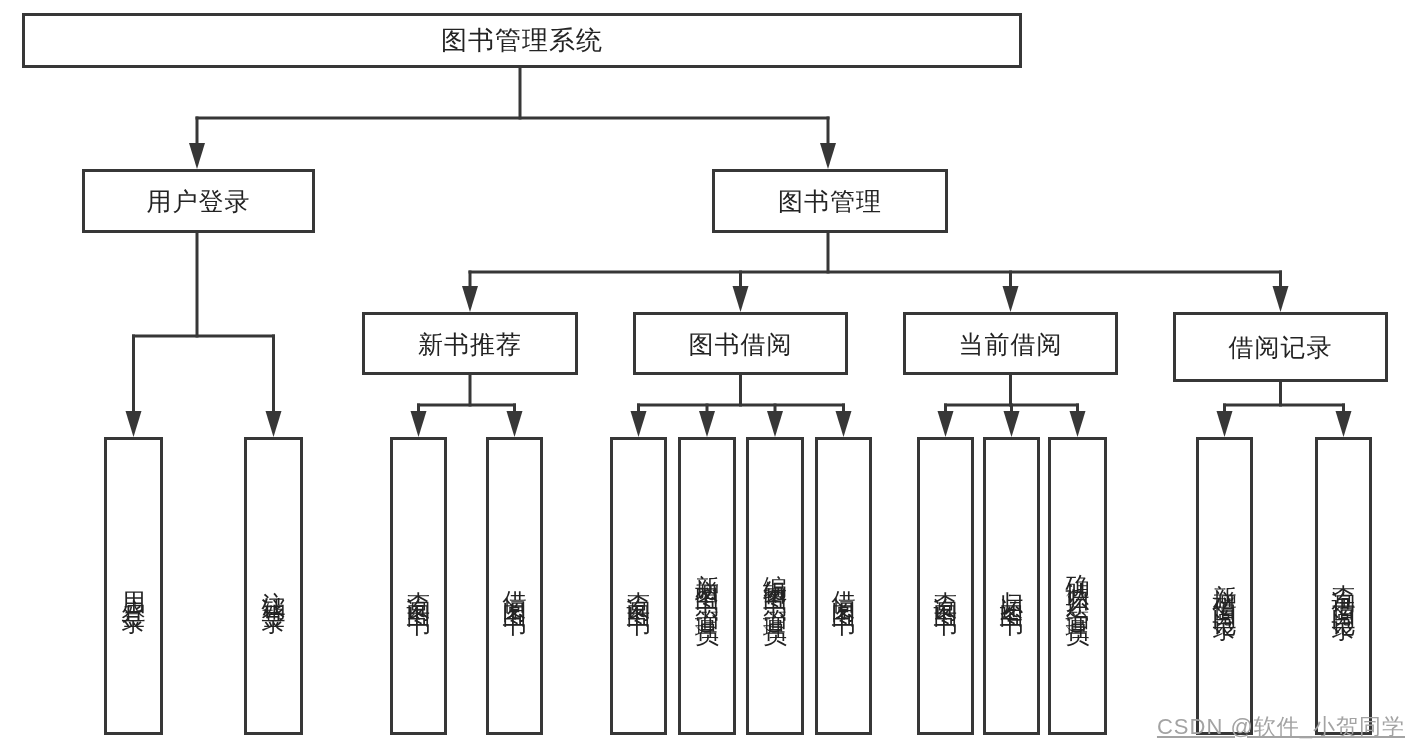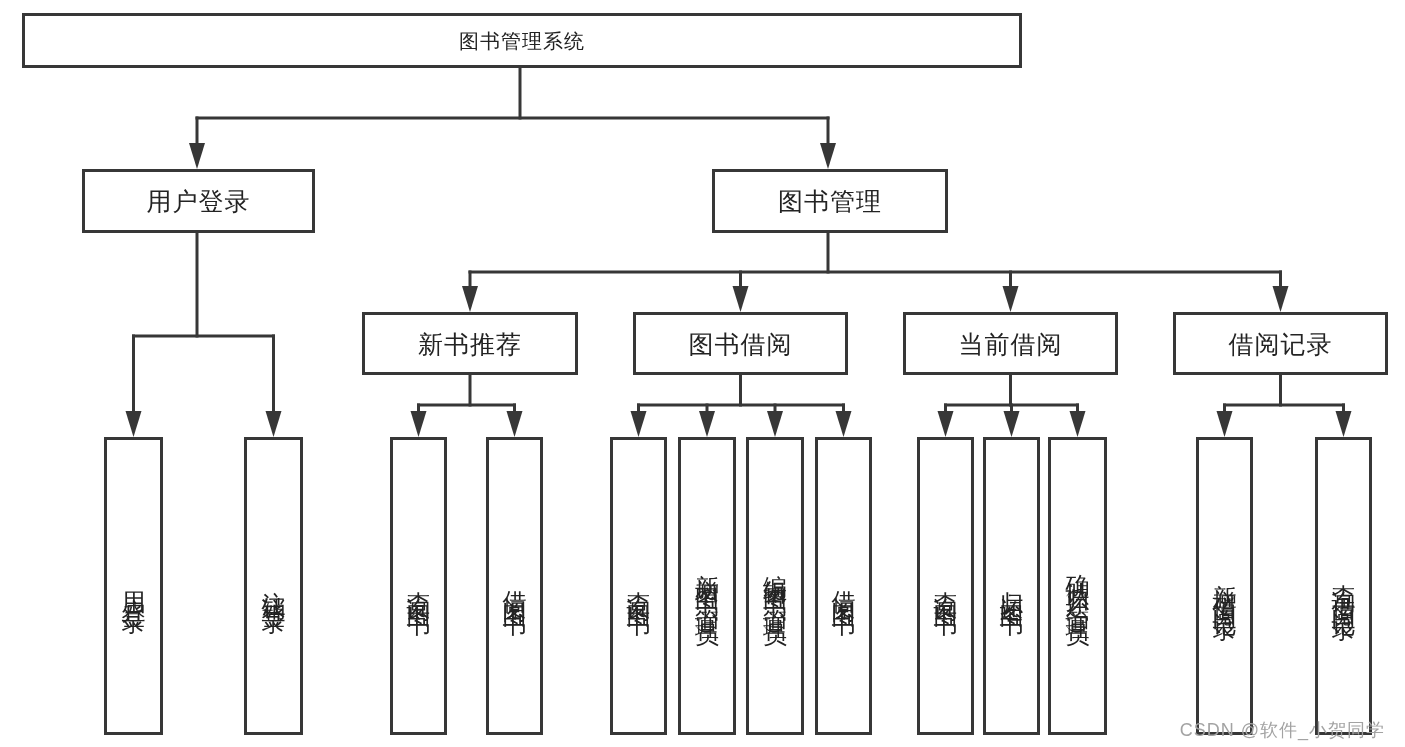--- a/index.html
+++ b/index.html
@@ -17,29 +17,29 @@
     position:absolute;box-sizing:border-box;
     border:3px solid var(--line,#373737);
     background:#fff;
     display:flex;align-items:center;justify-content:center;
     z-index:1;
   }
   .lbl{
     font-size:25px;color:var(--text,#232323);
     letter-spacing:1px;white-space:nowrap;line-height:1.2;
   }
-  .root .lbl{font-size:20px;}
+  .root .lbl{font-size:26px;}
   .vert .lbl{
     writing-mode:vertical-rl;text-orientation:mixed;
     font-size:24px;letter-spacing:7px;line-height:1;
   }
   .watermark{
-    position:absolute;right:20px;bottom:5px;z-index:2;
-    font-size:18px;color:var(--watermark,#a3a3a3);
-    letter-spacing:1px;white-space:nowrap;
+    position:absolute;right:0;bottom:5px;z-index:2;
+    font-size:22px;color:var(--watermark,#a3a3a3);
+    letter-spacing:1px;white-space:nowrap;text-decoration:underline;
   }
 </style>
 </head>
 <body>
 
 <div id="stage">
 
   <svg id="wires" width="1405" height="747" viewBox="0 0 1405 747">
 
     <g>
@@ -129,21 +129,21 @@
 
   <div class="node" style="left:712px;top:169px;width:236px;height:64px">
     <span class="lbl">图书管理</span>
   </div>
   <div class="node" style="left:903px;top:312px;width:215px;height:63px">
     <span class="lbl">当前借阅</span>
   </div>
   <div class="node" style="left:633px;top:312px;width:215px;height:63px">
     <span class="lbl">图书借阅</span>
   </div>
-  <div class="node" style="left:1173px;top:312px;width:215px;height:63px">
+  <div class="node" style="left:1173px;top:312px;width:215px;height:70px">
     <span class="lbl">借阅记录</span>
   </div>
 
   <div class="node vert" style="left:104px;top:437px;width:59px;height:298px">
     <span class="lbl">用户登录</span>
   </div>
   <div class="node vert" style="left:244px;top:437px;width:59px;height:298px">
     <span class="lbl">注销登录</span>
   </div>
 

